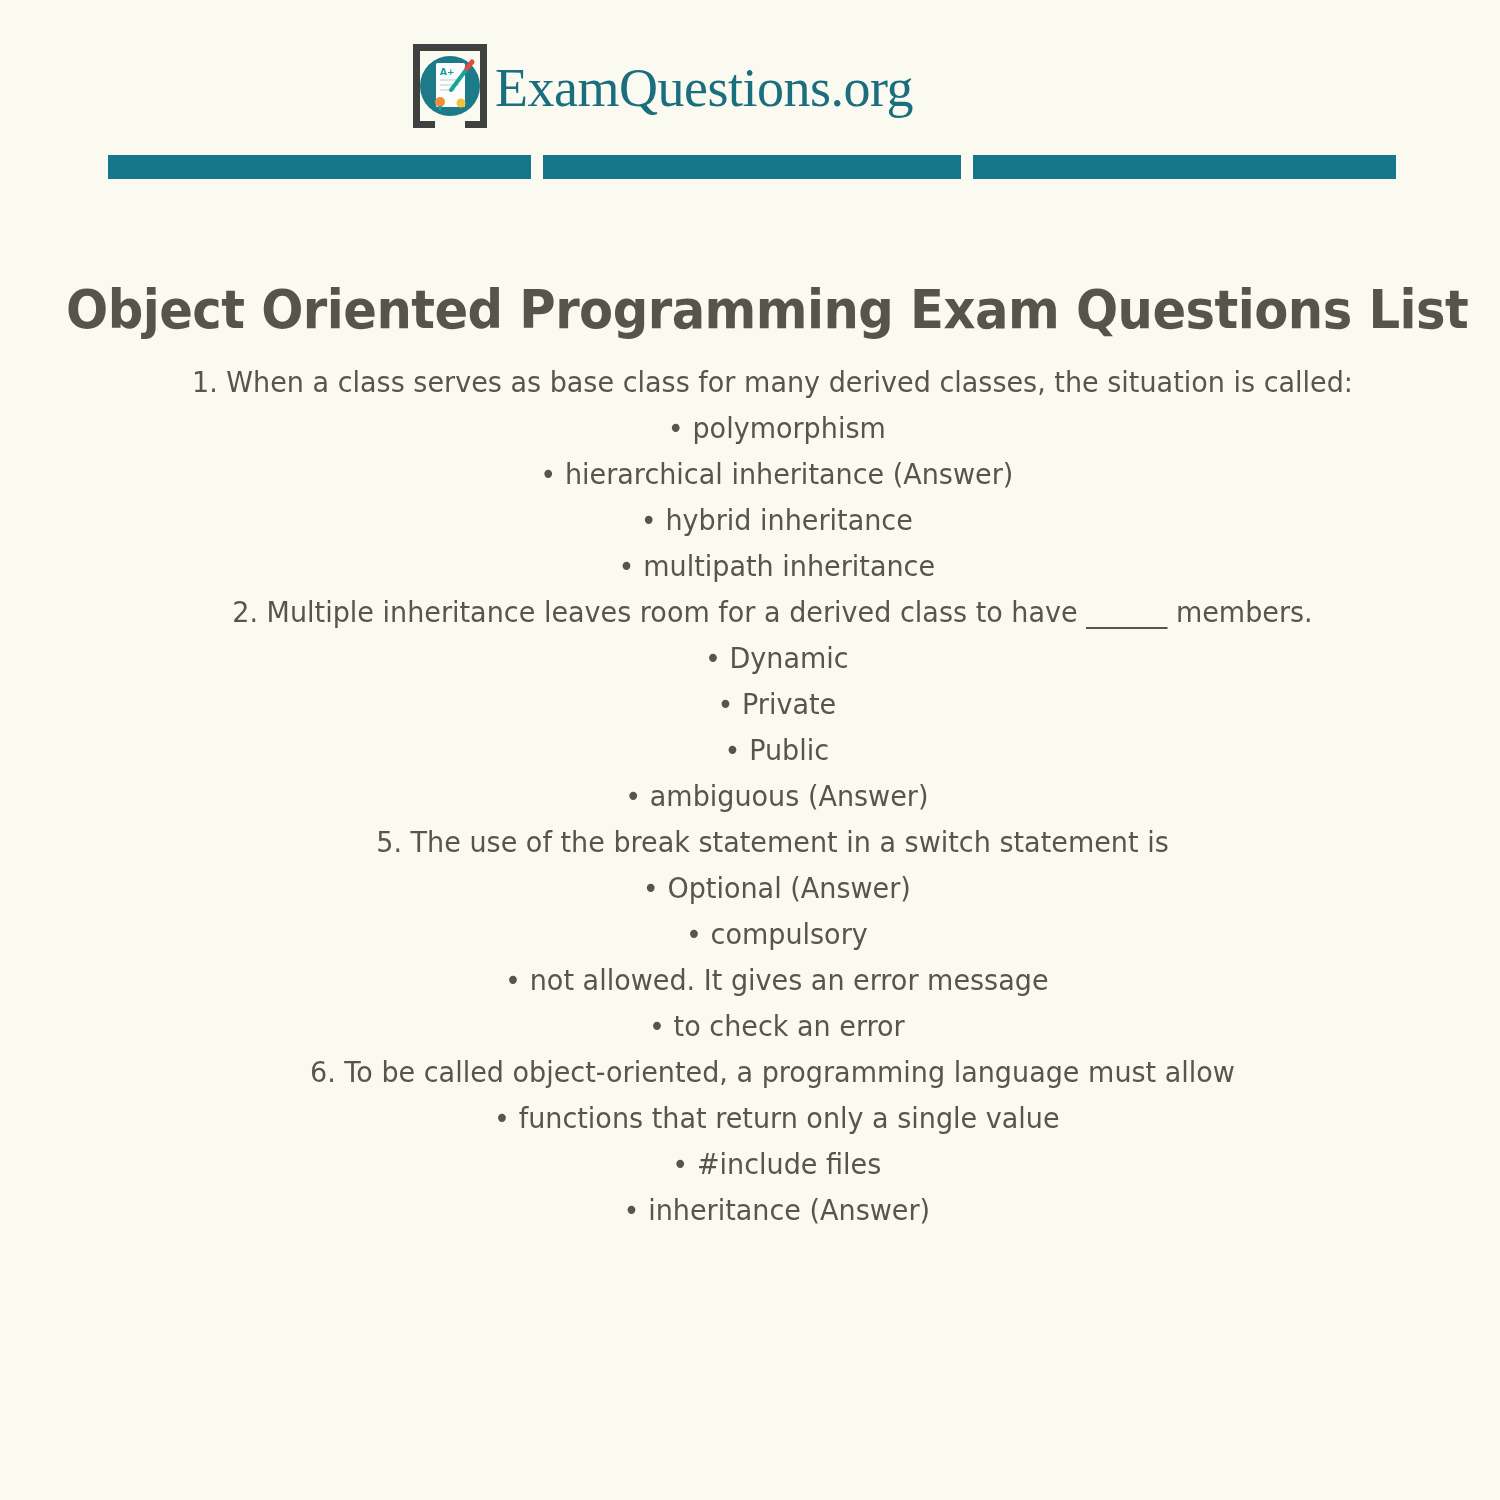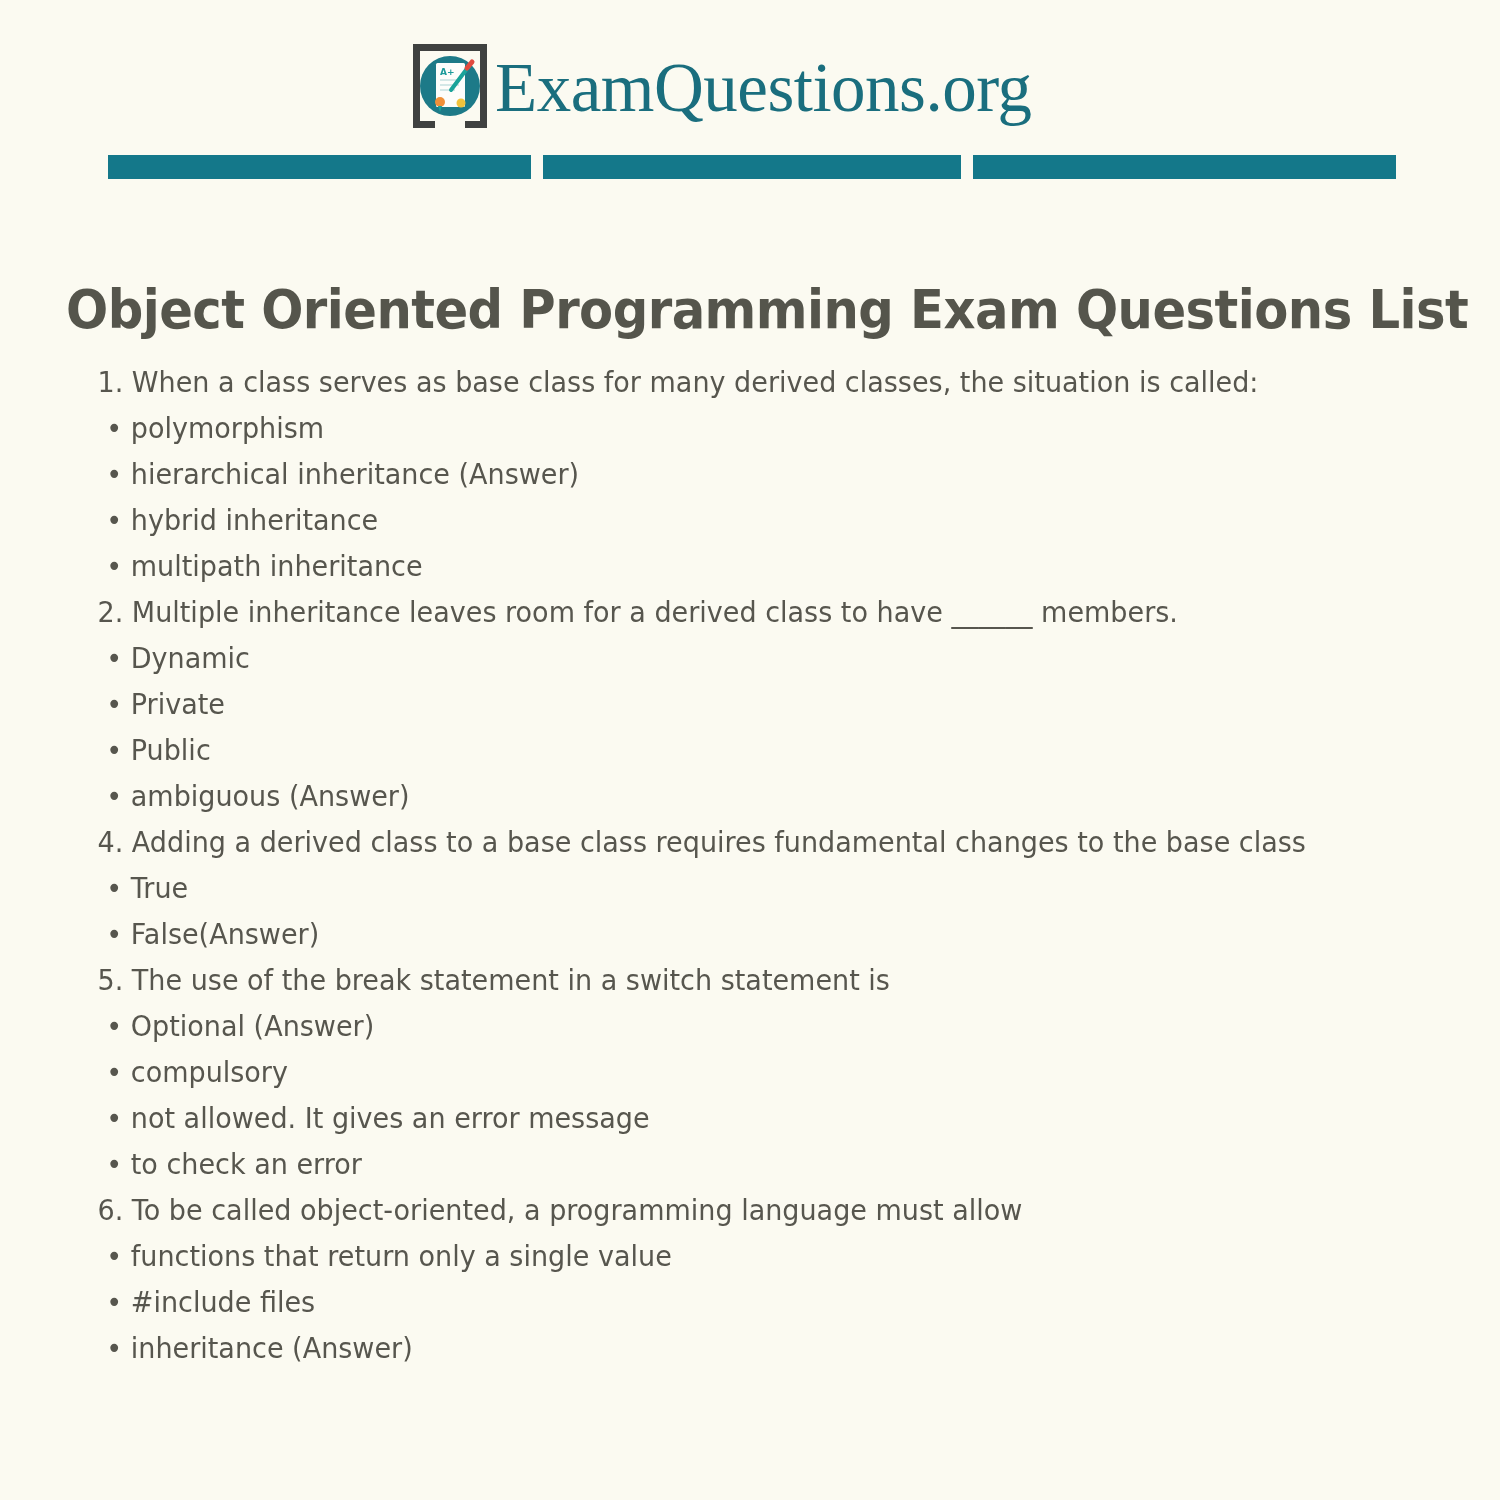--- a/index.html
+++ b/index.html
@@ -42,21 +42,21 @@
     width: 80px;
     height: 88px;
     flex: 0 0 80px;
     position: relative;
     margin-right: 4px;
   }
   .logo-icon svg { display: block; }
 
   .logo-wordmark {
     font-family: "Liberation Serif", "DejaVu Serif", serif;
-    font-size: 69px;
+    font-size: 54px;
     line-height: 1;
     color: #1a6e7e;
     letter-spacing: -0.5px;
     white-space: nowrap;
     position: relative;
     top: 2px;
   }
 
   
   .rule-bars {
@@ -91,21 +91,21 @@
     transform-origin: left center;
   }
 
   
   .qlist {
     position: absolute;
     left: 0;
     top: 360px;
     width: 1500px;
   }
-  .q-block { display: block; }
+  .q-block { display: block; text-align: center; }
   .line {
     height: 46px;
     line-height: 46px;
     font-family: "DejaVu Sans", sans-serif;
     font-size: 28px;
     color: #57564e;
     white-space: nowrap;
     transform: scaleX(0.965);
     transform-origin: left center;
   }
@@ -183,25 +183,20 @@
         <div class="line option"><span class="bullet">•</span><span>multipath inheritance</span></div>
       </div>
       <div class="q-block">
         <div class="line question">2. Multiple inheritance leaves room for a derived class to have ______ members.</div>
         <div class="line option"><span class="bullet">•</span><span>Dynamic</span></div>
         <div class="line option"><span class="bullet">•</span><span>Private</span></div>
         <div class="line option"><span class="bullet">•</span><span>Public</span></div>
         <div class="line option"><span class="bullet">•</span><span>ambiguous (Answer)</span></div>
       </div>
       <div class="q-block">
-        <div class="line question">4. Adding a derived class to a base class requires fundamental changes to the base class</div>
-        <div class="line option"><span class="bullet">•</span><span>True</span></div>
-        <div class="line option"><span class="bullet">•</span><span>False(Answer)</span></div>
-      </div>
-      <div class="q-block">
         <div class="line question">5. The use of the break statement in a switch statement is</div>
         <div class="line option"><span class="bullet">•</span><span>Optional (Answer)</span></div>
         <div class="line option"><span class="bullet">•</span><span>compulsory</span></div>
         <div class="line option"><span class="bullet">•</span><span>not allowed. It gives an error message</span></div>
         <div class="line option"><span class="bullet">•</span><span>to check an error</span></div>
       </div>
       <div class="q-block">
         <div class="line question">6. To be called object-oriented, a programming language must allow</div>
         <div class="line option"><span class="bullet">•</span><span>functions that return only a single value</span></div>
         <div class="line option"><span class="bullet">•</span><span>#include files</span></div>

